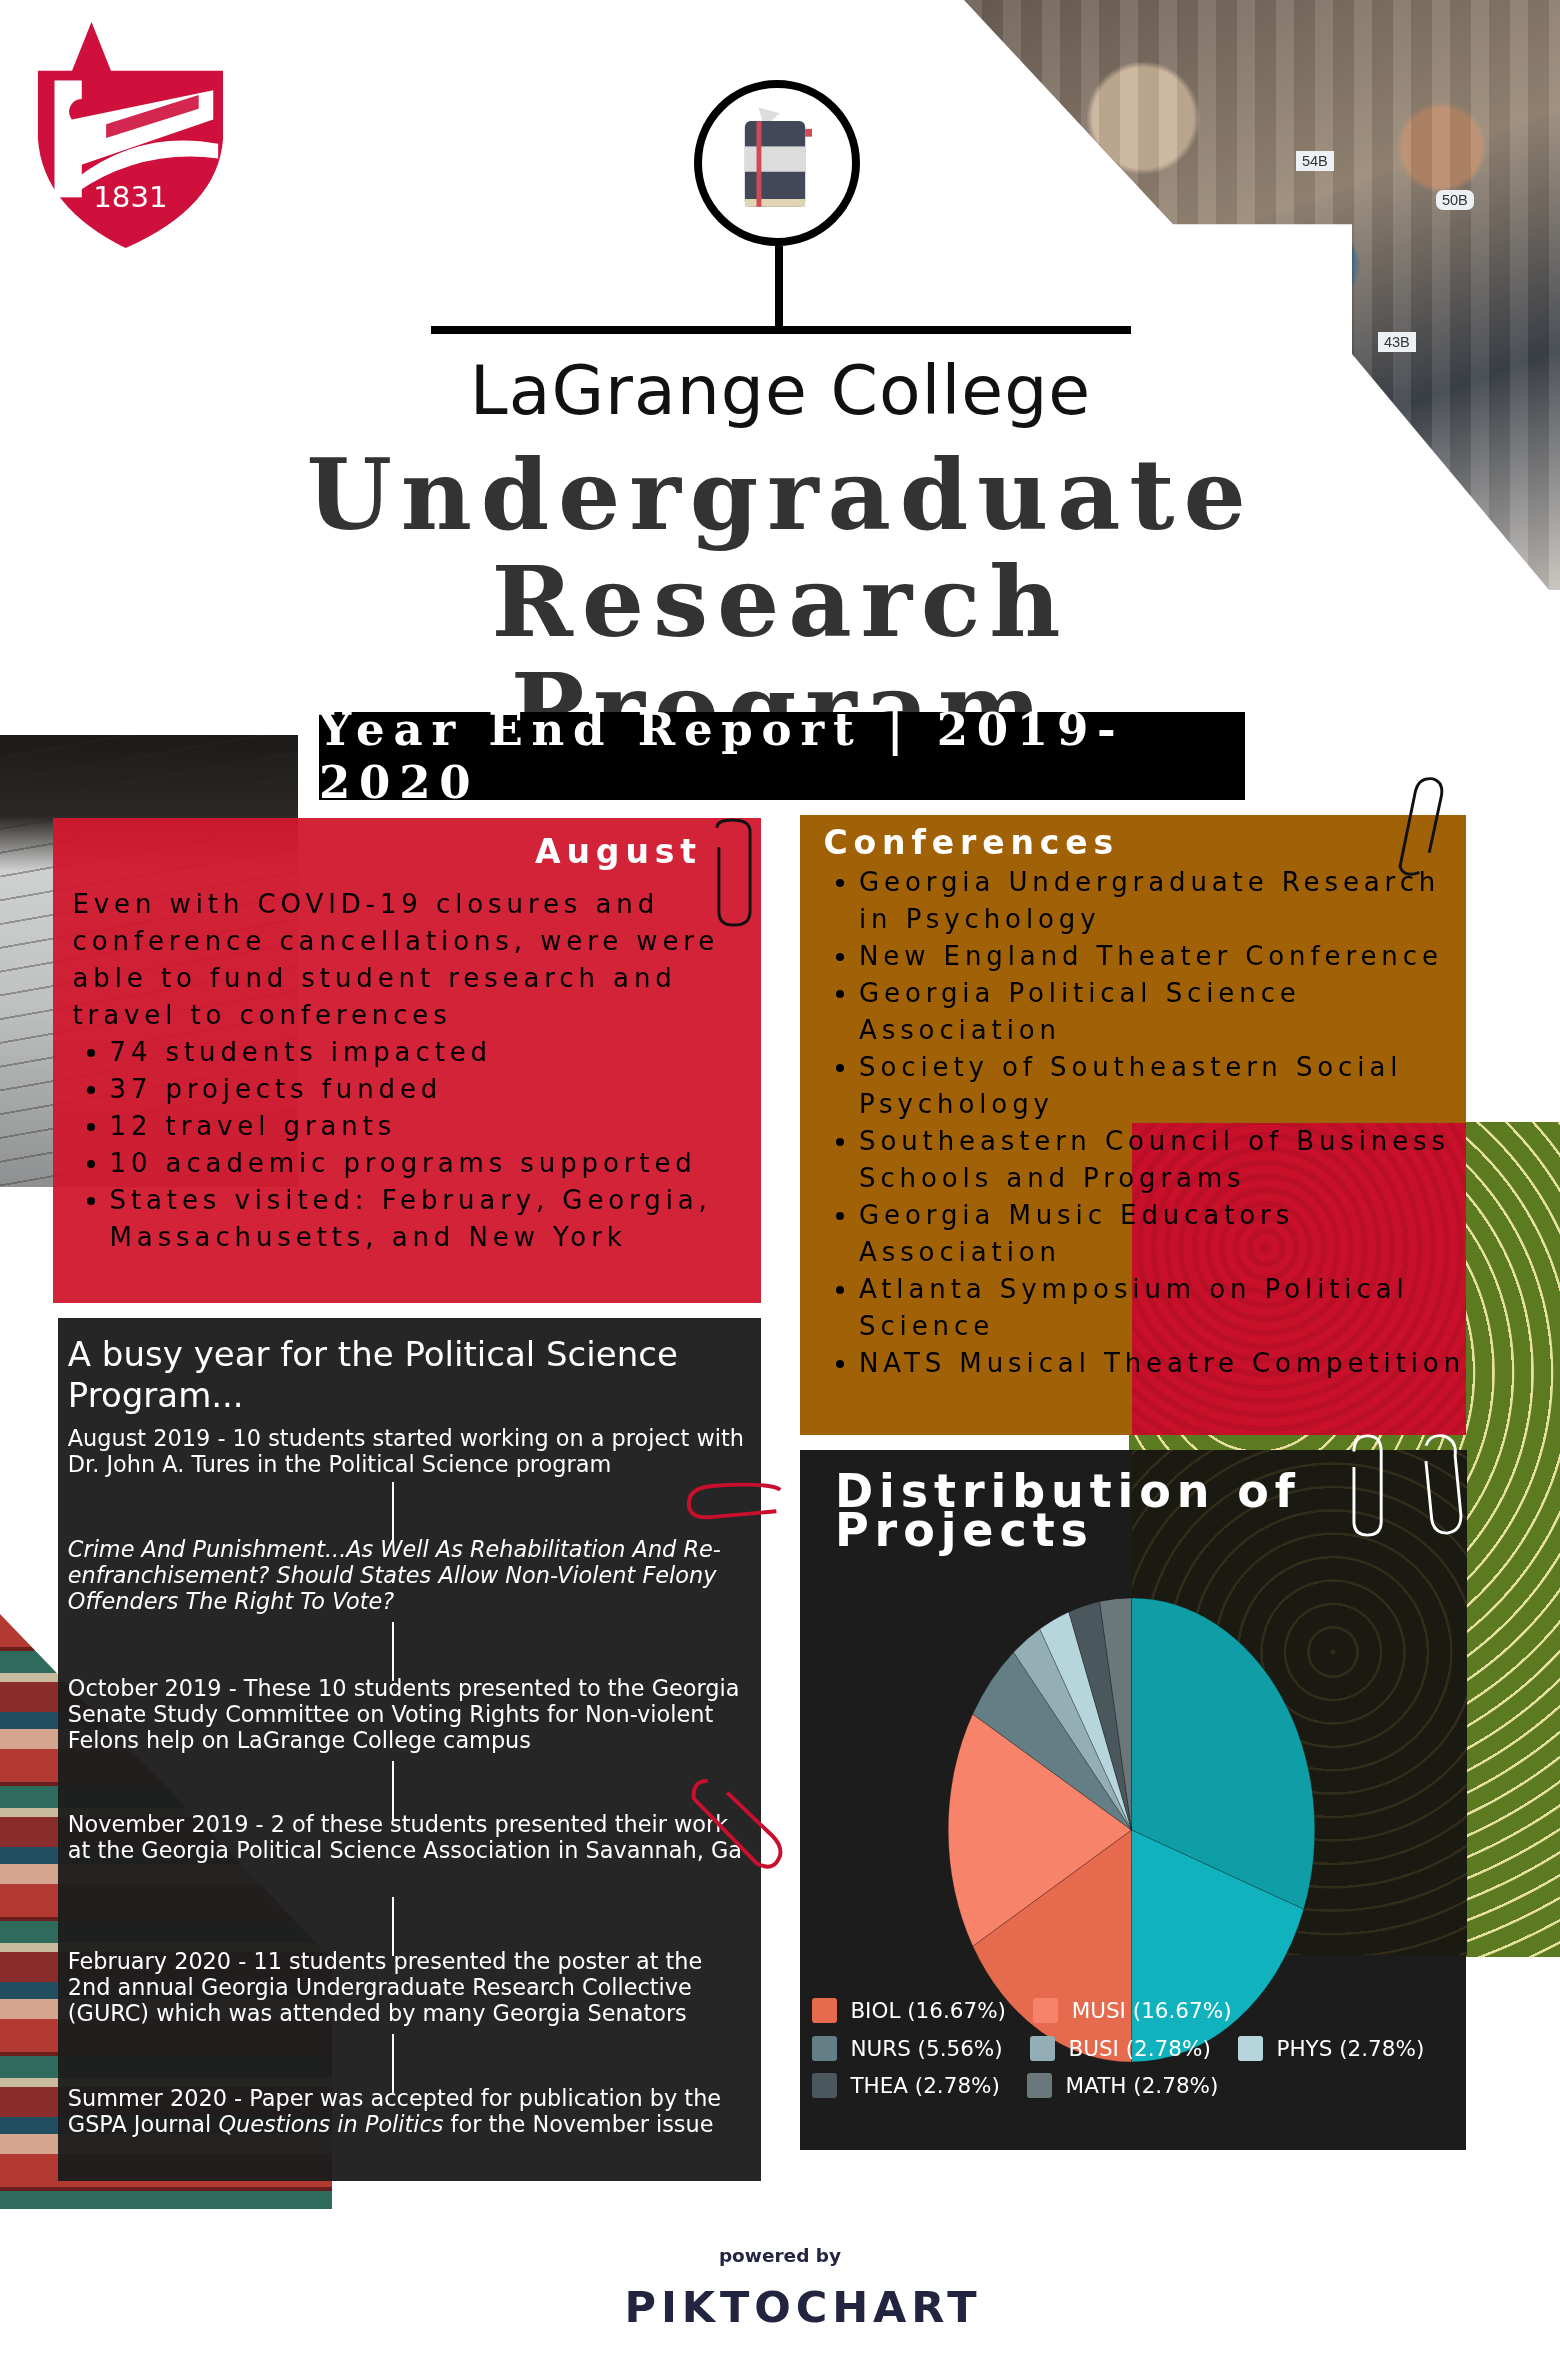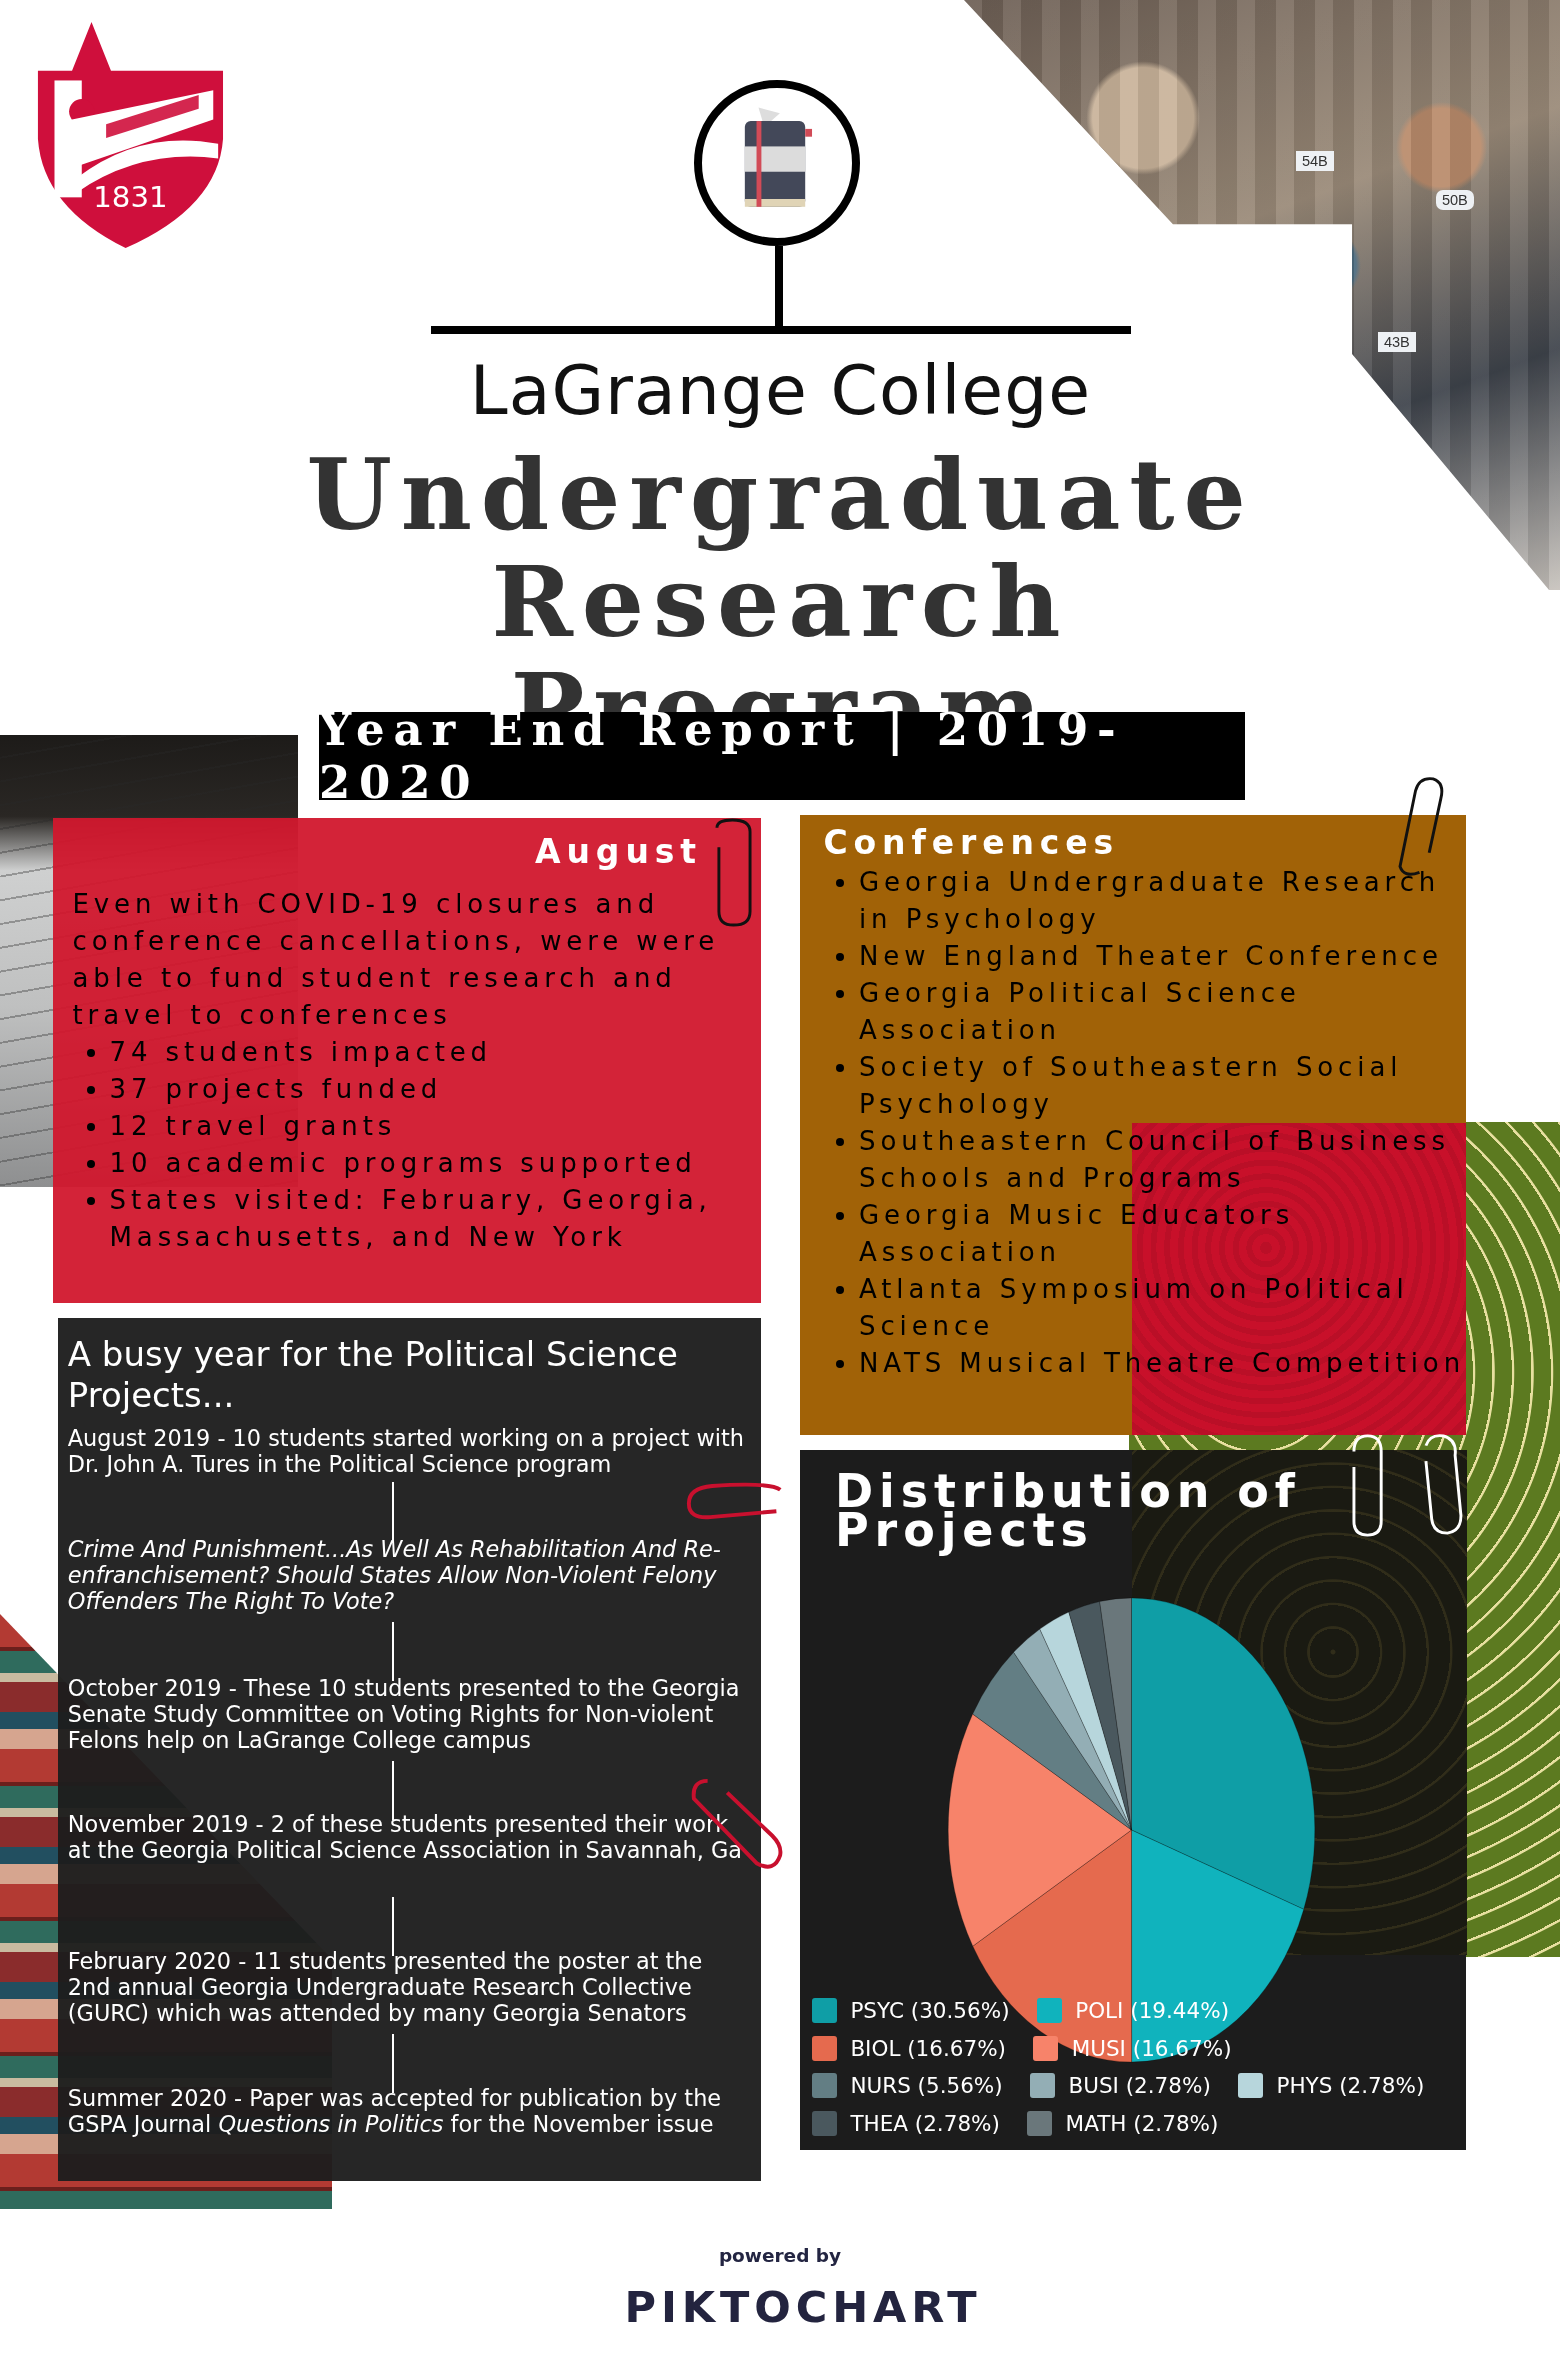--- a/index.html
+++ b/index.html
@@ -140,21 +140,21 @@
     <li>NATS Musical Theatre Competition</li>
   </ul>
 </div>
 <svg class="abs" style="left:1390px;top:775px;" width="57" height="107" viewBox="0 0 58 110">
   <path d="M30 100 Q14 106 10 94 L26 16 Q30 2 44 4 Q56 8 52 24 L40 80" fill="none" stroke="#111" stroke-width="3"></path>
 </svg>
 
 <div class="abs books"></div>
 
 <div class="abs timeline">
-  <div class="tl-head">A busy year for the Political Science Projects...</div>
+  <div class="tl-head">A busy year for the Political Science Program...</div>
   <div class="tl-item" style="top:107px;"><b>August 2019</b><span> - 10 students started working on a project with Dr. John A. Tures in the Political Science program</span></div>
   <div class="tl-conn" style="top:164px;height:59px;"></div>
   <div class="tl-item" style="top:218px;font-style:italic;">Crime And Punishment...As Well As Rehabilitation And Re-enfranchisement? Should States Allow Non-Violent Felony Offenders The Right To Vote?</div>
   <div class="tl-conn" style="top:304px;height:59px;"></div>
   <div class="tl-item" style="top:357px;"><b>October 2019</b><span> - These 10  students presented to the Georgia Senate Study Committee on Voting Rights for Non-violent Felons help on LaGrange College campus</span></div>
   <div class="tl-conn" style="top:443px;height:59px;"></div>
   <div class="tl-item" style="top:493px;"><b>November 2019</b><span> - 2 of these students presented their work at the Georgia Political Science Association in Savannah, Ga</span></div>
   <div class="tl-conn" style="top:579px;height:59px;"></div>
   <div class="tl-item" style="top:630px;"><b>February 2020</b><span> - 11 students presented the poster at the 2nd annual Georgia Undergraduate Research Collective (GURC) which was attended by many Georgia Senators</span></div>
   <div class="tl-conn" style="top:716px;height:59px;"></div>
@@ -180,30 +180,20 @@
       <path d="M0 0 L-162.7536936583957 119.12945588995 A188 238 0 0 1 -162.87179391435043 -118.87049714952063 Z" fill="#f7836a" stroke="rgba(0,0,0,.25)" stroke-width="1"></path>
       <path d="M0 0 L-162.87179391435043 -118.87049714952063 A188 238 0 0 1 -120.90437338908805 -182.25449273141064 Z" fill="#637e84" stroke="rgba(0,0,0,.25)" stroke-width="1"></path>
       <path d="M0 0 L-120.90437338908805 -182.25449273141064 A188 238 0 0 1 -94.05113427658873 -206.0766584569755 Z" fill="#93aeb5" stroke="rgba(0,0,0,.25)" stroke-width="1"></path>
       <path d="M0 0 L-94.05113427658873 -206.0766584569755 A188 238 0 0 1 -64.33677818404485 -223.6297937105829 Z" fill="#b7d6dc" stroke="rgba(0,0,0,.25)" stroke-width="1"></path>
       <path d="M0 0 L-64.33677818404485 -223.6297937105829 A188 238 0 0 1 -32.66524156497594 -234.37991691175114 Z" fill="#4a585e" stroke="rgba(0,0,0,.25)" stroke-width="1"></path>
       <path d="M0 0 L-32.66524156497594 -234.37991691175114 A188 238 0 0 1 -3.4535039735955356e-14 -238 Z" fill="#6a777b" stroke="rgba(0,0,0,.25)" stroke-width="1"></path>
     </svg>
   <div class="legend">
     <div class="lg-row">
       <div class="lg-item">
-          <span class="sw" style="background:#0f9ea6"></span>
-          <span>PSYC (30.56%)</span>
-        </div>
-      <div class="lg-item">
-          <span class="sw" style="background:#10b3bd"></span>
-          <span>POLI (19.44%)</span>
-        </div>
-    </div>
-    <div class="lg-row">
-      <div class="lg-item">
           <span class="sw" style="background:#e56a4e"></span>
           <span>BIOL (16.67%)</span>
         </div>
       <div class="lg-item">
           <span class="sw" style="background:#f7836a"></span>
           <span>MUSI (16.67%)</span>
         </div>
     </div>
     <div class="lg-row">
       <div class="lg-item">

